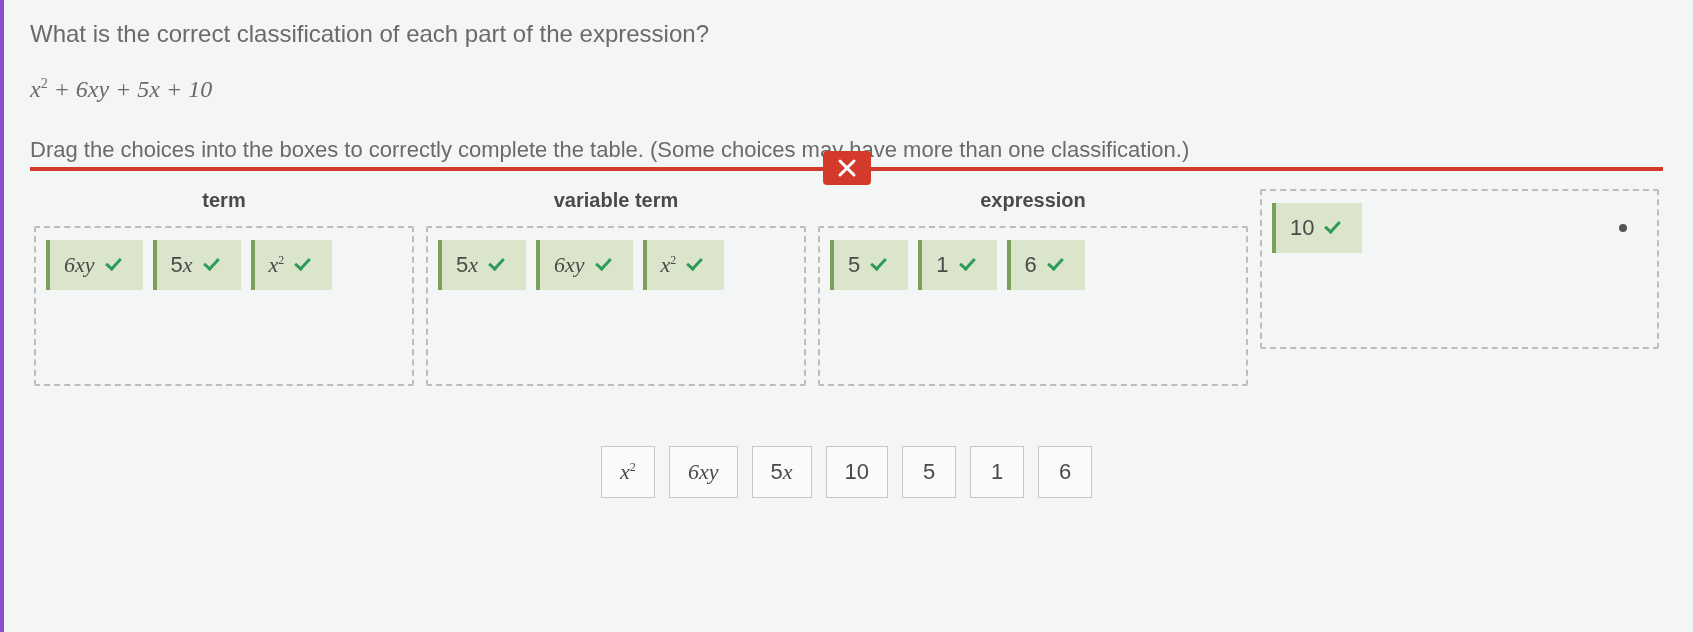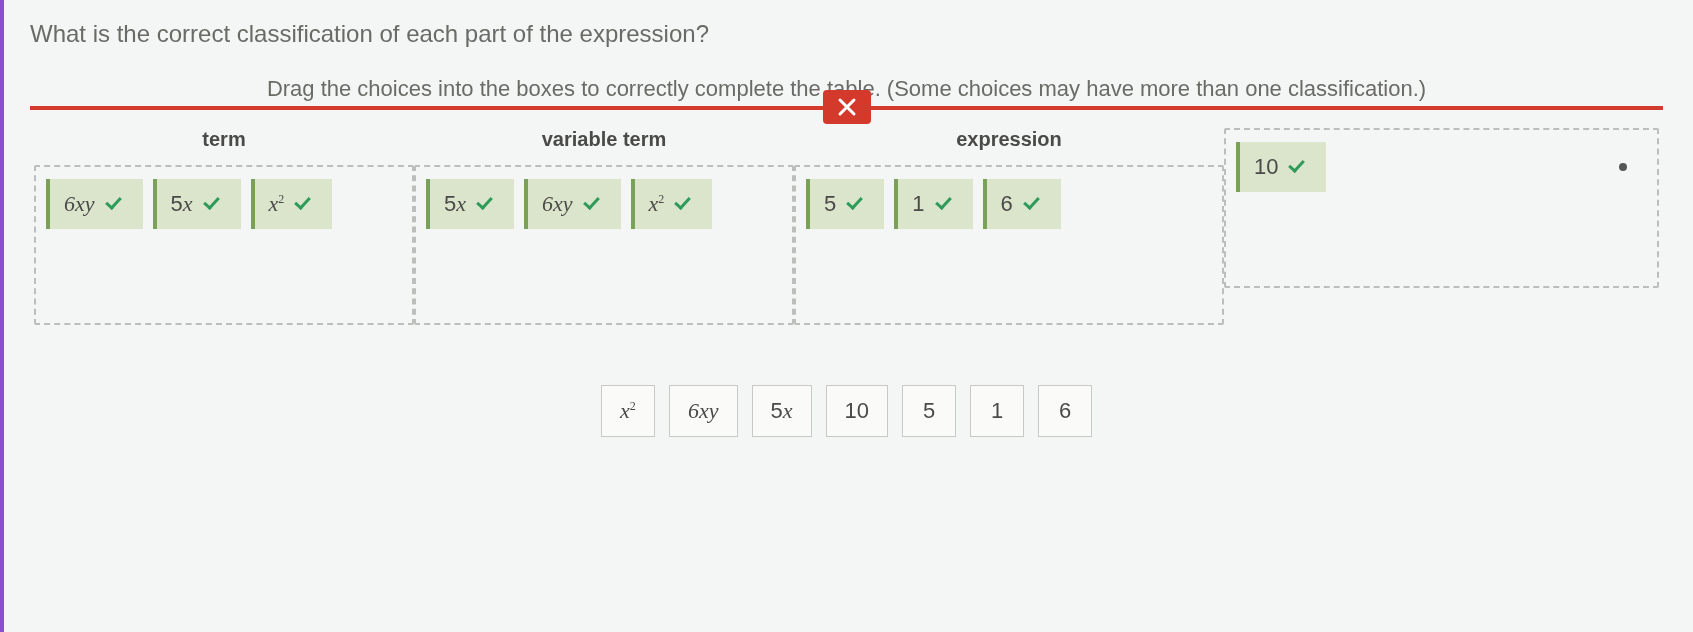--- a/index.html
+++ b/index.html
@@ -25,21 +25,20 @@
     font-style: italic;
     color: #6a6a67;
     margin-bottom: 34px;
     font-family: "Times New Roman", serif;
   }
   .expr sup { font-size: 14px; vertical-align: super; font-style: normal; }
   .instr {
     font-size: 22px;
     color: #6a6a67;
     margin-bottom: 4px;
-    text-align: center;
   }
   .redbar {
     position: relative;
     height: 4px;
     background: #d33a2c;
     margin-bottom: 18px;
   }
   .xbadge {
     position: absolute;
     left: 50%; transform: translateX(-50%);
@@ -47,21 +46,21 @@
     width: 48px; height: 34px;
     background: #d33a2c;
     border-radius: 4px;
     color: #fff;
     display: flex; align-items: center; justify-content: center;
     font-weight: bold;
     font-size: 22px;
   }
   .columns {
     display: flex;
-    gap: 0;
+    gap: 12px;
     padding: 0 4px;
     margin-bottom: 10px;
   }
   .col { display: flex; flex-direction: column; }
   .col-term { width: 380px; }
   .col-var  { width: 380px; justify-content: center; }
   .col-coef { width: 430px; }
   .col-const{ flex: 1; }
   .col-head {
     text-align: center;
@@ -136,20 +135,21 @@
   .srctile sup { font-size: 12px; vertical-align: super; font-style: normal; }
   .srctile .num, .tile .plain { font-style: normal; font-family: Arial, sans-serif; }
 </style>
 </head>
 <body>
 
 <div class="page">
 
   <div class="question">What is the correct classification of each part of the expression?</div>
 
+  <div class="expr">x<sup>2</sup> + 6xy + 5x + 10</div>
 
   <div class="instr">Drag the choices into the boxes to correctly complete the table. (Some choices may have more than one classification.)</div>
 
   <div class="redbar">
     <div class="xbadge">
       <svg width="20" height="20" viewBox="0 0 20 20">
           <path d="M3 3 L17 17 M17 3 L3 17" stroke="#fff" stroke-width="3" stroke-linecap="round"></path>
         </svg>
     </div>
   </div>

